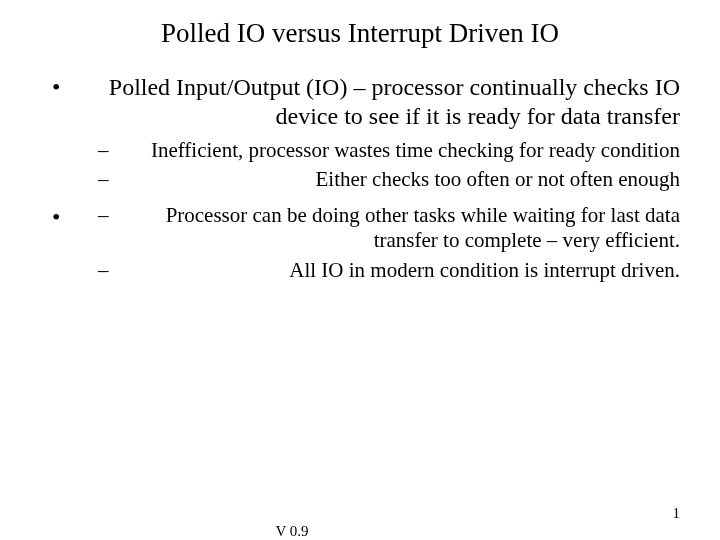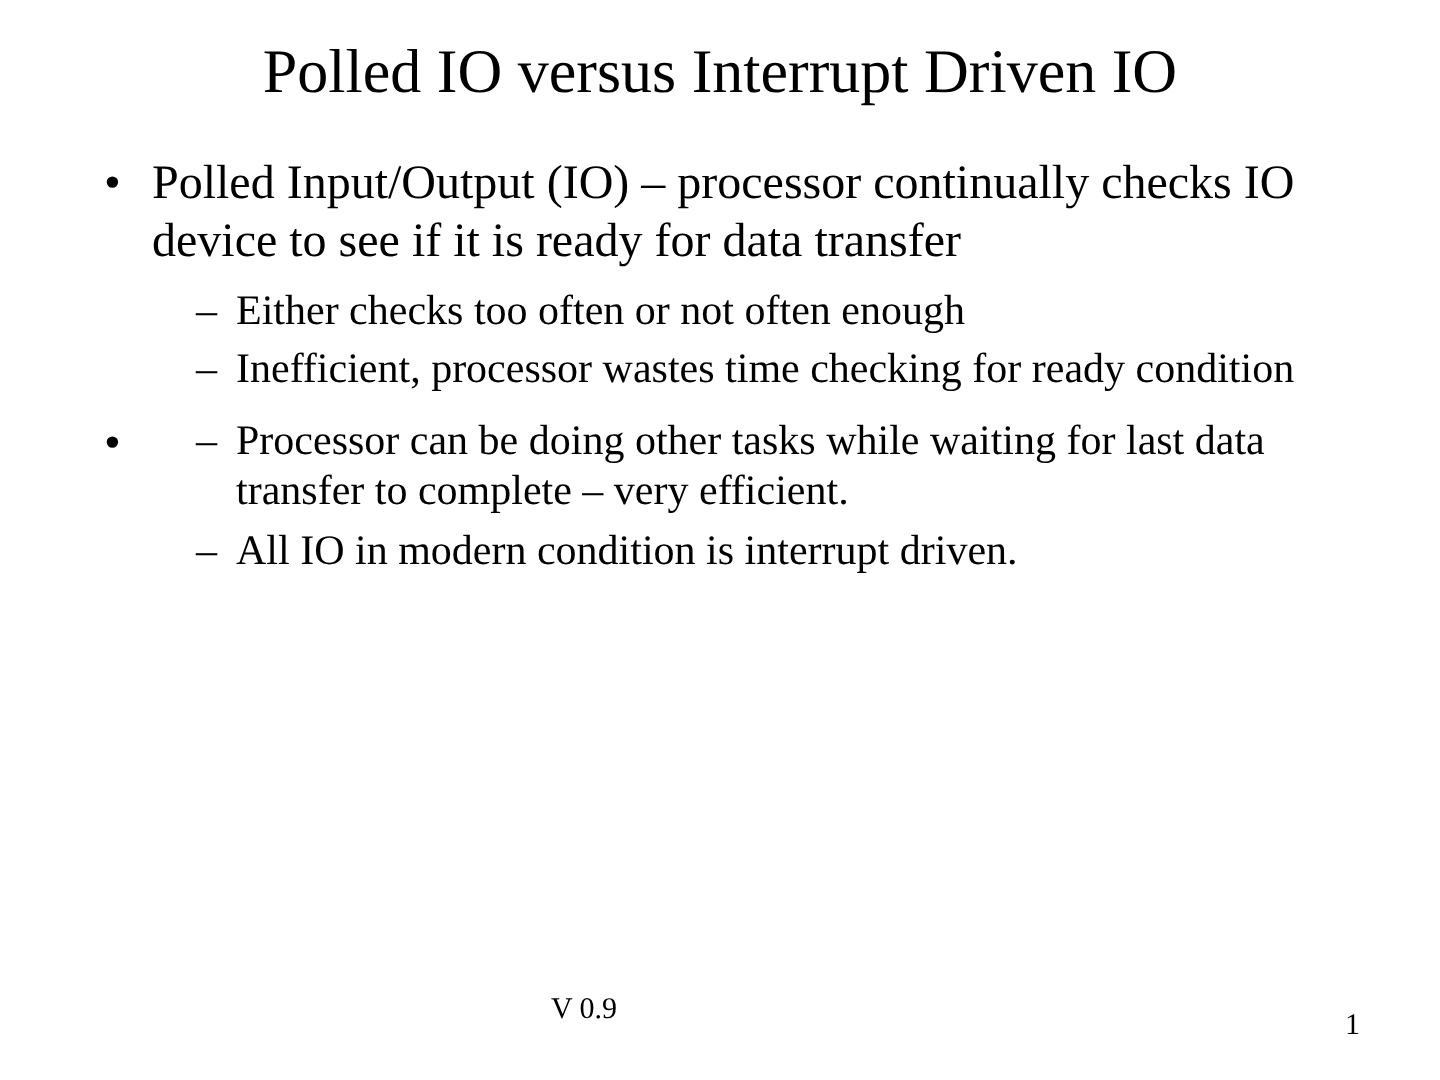--- a/index.html
+++ b/index.html
@@ -12,36 +12,37 @@
     color: #000000;
   }
   .slide {
     position: relative;
     width: 720px;
     height: 540px;
     box-sizing: border-box;
     padding: 18px 40px 0 40px;
   }
   .title {
-    font-size: 31px;
+    font-size: 27px;
     text-align: center;
     margin: 0 0 24px 0;
     font-weight: normal;
   }
   ul.level1 {
     list-style: none;
     padding: 0;
     margin: 0 0 0 8px;
     font-size: 24px;
     line-height: 1.22;
   }
   ul.level1 > li {
     position: relative;
     padding-left: 28px;
     margin-bottom: 10px;
+    text-align: right;
   }
   ul.level1 > li::before {
     content: "•";
     position: absolute;
     left: 4px;
     top: 0;
     font-size: 24px;
   }
   ul.level2 {
     list-style: none;
@@ -56,21 +57,21 @@
     margin-bottom: 4px;
   }
   ul.level2 > li::before {
     content: "–";
     position: absolute;
     left: 0;
     top: 0;
   }
   .footer-center {
     position: absolute;
-    bottom: 26px;
+    bottom: 0;
     left: 0;
     width: 584px;
     text-align: center;
     font-size: 15px;
   }
   .footer-right {
     position: absolute;
     bottom: 18px;
     right: 40px;
     font-size: 15px;
@@ -79,22 +80,22 @@
 </head>
 <body>
 
 <div class="slide">
   <h1 class="title">Polled IO versus Interrupt Driven IO</h1>
 
   <ul class="level1">
     <li>
       <span>Polled Input/Output (IO) – processor continually checks IO device to see if it is ready for data transfer</span>
       <ul class="level2">
+        <li>Inefficient, processor wastes time checking for ready condition</li>
         <li>Either checks too often or not often enough</li>
-        <li>Inefficient, processor wastes time checking for ready condition</li>
       </ul>
     </li>
     <li>
       <ul class="level2">
         <li>Processor can be doing other tasks while waiting for last data transfer to complete – very efficient.</li>
         <li>All IO in modern condition is interrupt driven.</li>
       </ul>
     </li>
   </ul>
 

